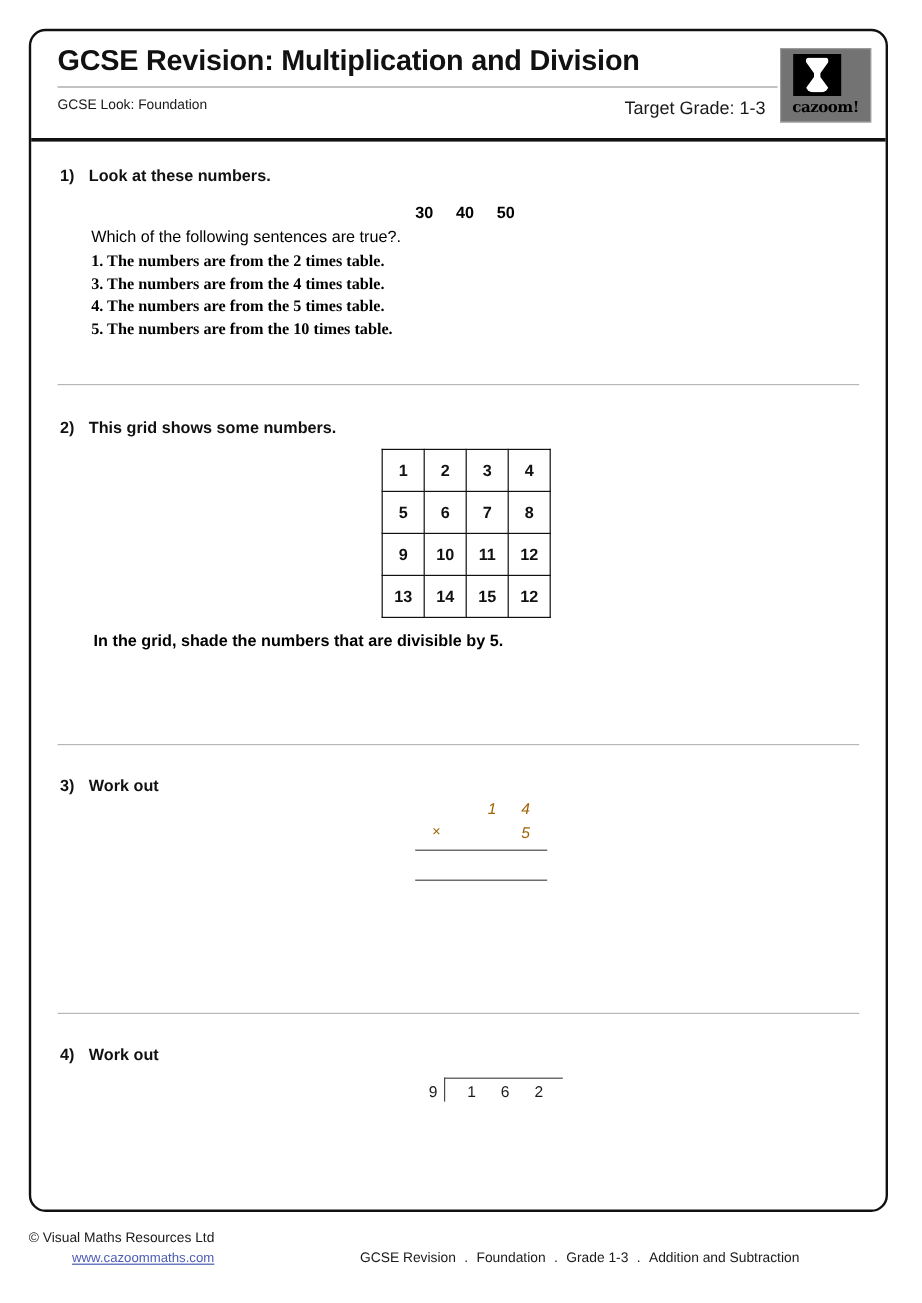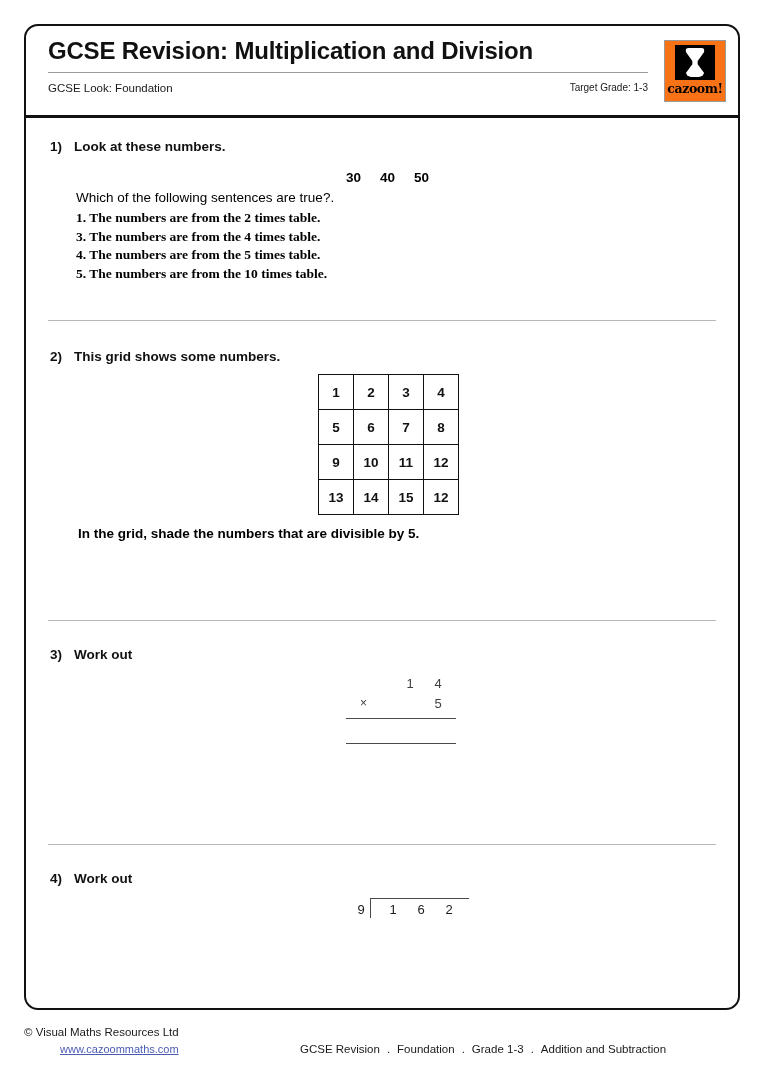--- a/index.html
+++ b/index.html
@@ -67,36 +67,36 @@
   }
   .meta-left {
     position: absolute;
     left: 0;
     top: 0;
     font-size: 11.5px;
     color: #1a1a1a;
   }
   .meta-right {
     position: absolute;
-    right: 0;
-    top: 0;
-    font-size: 10px;
+    right: 10px;
+    top: 0;
+    font-size: 15px;
     color: #1a1a1a;
     white-space: nowrap;
   }
 
   
   .logo-box {
     position: absolute;
     right: 12px;
     top: 14px;
-    width: 62px;
+    width: 76px;
     height: 62px;
     border: 1px solid #9a9a9a;
-    background: #f97316;
+    background: #737373;
     box-sizing: border-box;
   }
   .logo-mark {
     position: absolute;
     left: 10px;
     top: 4px;
     width: 40px;
     height: 35px;
     background: #000000;
     overflow: hidden;
@@ -217,24 +217,25 @@
     left: 52px;
     top: 178px;
     font-size: 13.5px;
     font-weight: bold;
   }
 
   
   .vmult {
     position: absolute;
     left: 320px;
-    top: 30px;
+    top: 20px;
     width: 110px;
     font-size: 13px;
-    color: #404040;
+    color: #a16207;
+    font-style: italic;
   }
   .vm-row {
     position: relative;
     height: 20px;
     text-align: right;
     padding-right: 4px;
   }
   .vm-op {
     position: absolute;
     left: 14px;

